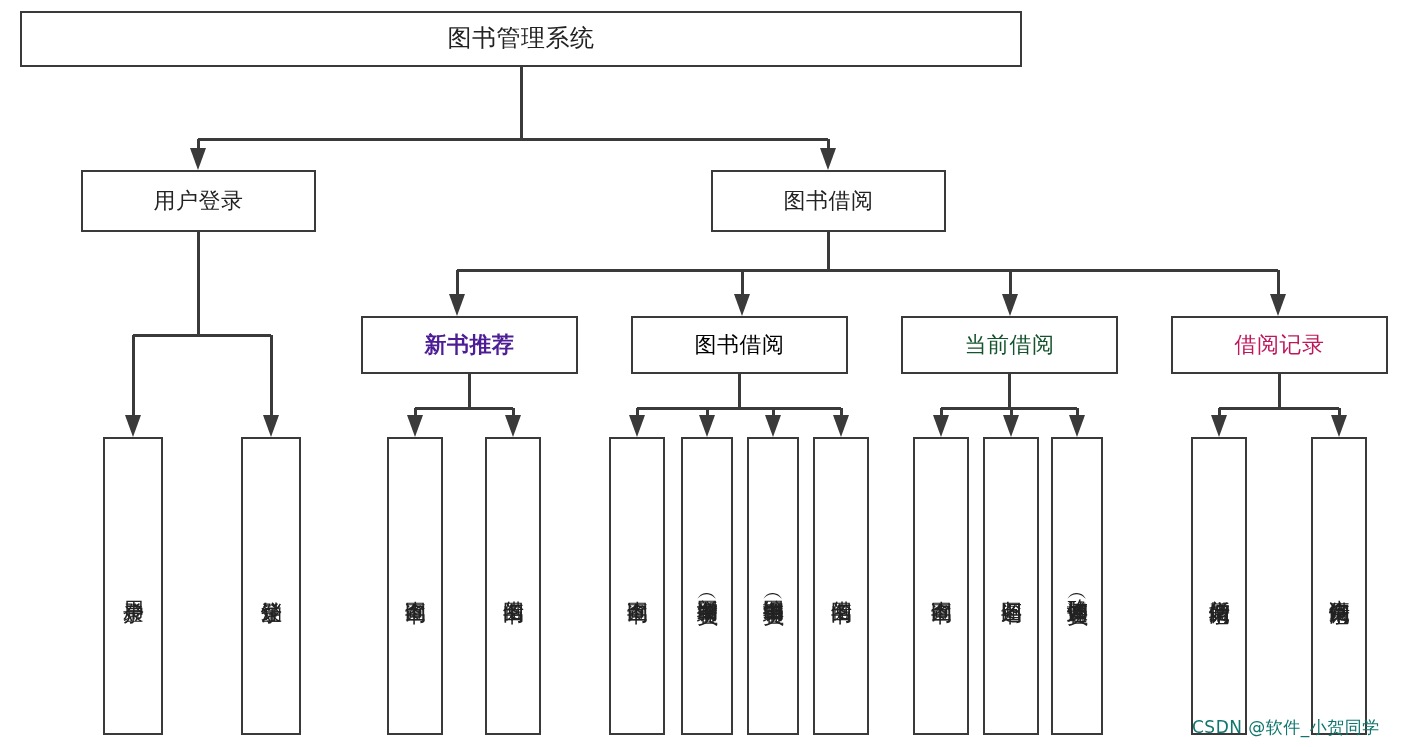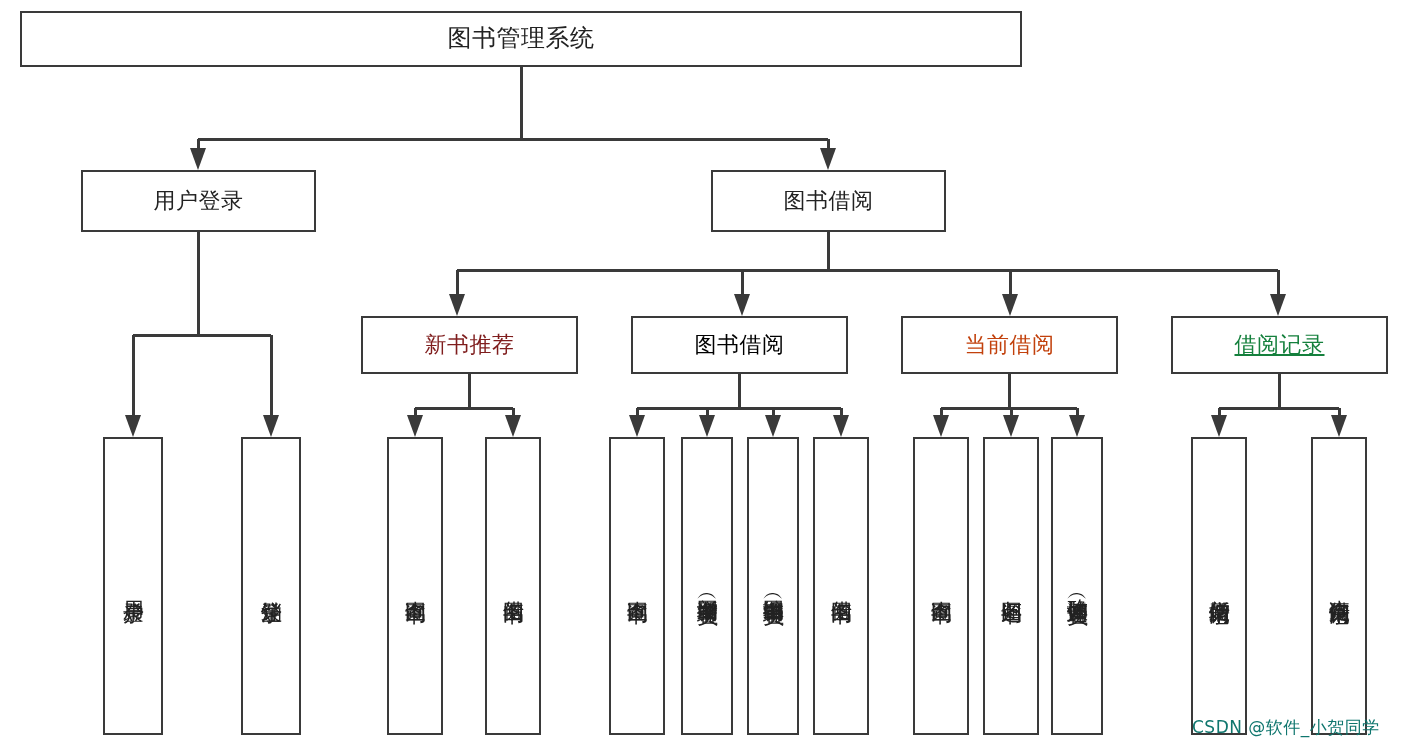--- a/index.html
+++ b/index.html
@@ -132,30 +132,30 @@
       <div class="node-box" style="left: 20px; top: 11px; width: 1002px; height: 56px; border-color: rgb(58, 58, 58); background: rgb(255, 255, 255);">
         <span class="node-label-h root-label" style="color: rgb(34, 34, 34);">图书管理系统</span>
       </div>
       <div class="node-box" style="left: 81px; top: 170px; width: 235px; height: 62px; border-color: rgb(58, 58, 58); background: rgb(255, 255, 255);">
         <span class="node-label-h" style="color: rgb(34, 34, 34);">用户登录</span>
       </div>
       <div class="node-box" style="left: 711px; top: 170px; width: 235px; height: 62px; border-color: rgb(58, 58, 58); background: rgb(255, 255, 255);">
         <span class="node-label-h" style="color: rgb(34, 34, 34);">图书借阅</span>
       </div>
       <div class="node-box" style="left: 361px; top: 316px; width: 217px; height: 58px; border-color: rgb(58, 58, 58); background: rgb(255, 255, 255);">
-        <span class="node-label-h" style="color: #7f1d1d;">新书推荐</span>
+        <span class="node-label-h" style="color: #4c1d95; font-weight: bold;">新书推荐</span>
       </div>
       <div class="node-box" style="left: 631px; top: 316px; width: 217px; height: 58px; border-color: rgb(58, 58, 58); background: rgb(255, 255, 255);">
         <span class="node-label-h" style="color: #000000;">图书借阅</span>
       </div>
       <div class="node-box" style="left: 901px; top: 316px; width: 217px; height: 58px; border-color: rgb(58, 58, 58); background: rgb(255, 255, 255);">
-        <span class="node-label-h" style="color: #c2410c;">当前借阅</span>
+        <span class="node-label-h" style="color: #14532d;">当前借阅</span>
       </div>
       <div class="node-box" style="left: 1171px; top: 316px; width: 217px; height: 58px; border-color: rgb(58, 58, 58); background: rgb(255, 255, 255);">
-        <span class="node-label-h" style="color: #15803d; text-decoration: underline;">借阅记录</span>
+        <span class="node-label-h" style="color: #be185d;">借阅记录</span>
       </div>
       <div class="node-box" style="left: 103px; top: 437px; width: 60px; height: 298px; border-color: rgb(58, 58, 58); background: rgb(255, 255, 255);">
         <span class="node-label-v" style="color: rgb(34, 34, 34);">用户登录</span>
       </div>
       <div class="node-box" style="left: 241px; top: 437px; width: 60px; height: 298px; border-color: rgb(58, 58, 58); background: rgb(255, 255, 255);">
         <span class="node-label-v" style="color: rgb(34, 34, 34);">注销登录</span>
       </div>
       <div class="node-box" style="left: 387px; top: 437px; width: 56px; height: 298px; border-color: rgb(58, 58, 58); background: rgb(255, 255, 255);">
         <span class="node-label-v" style="color: rgb(34, 34, 34);">查询图书</span>
       </div>

